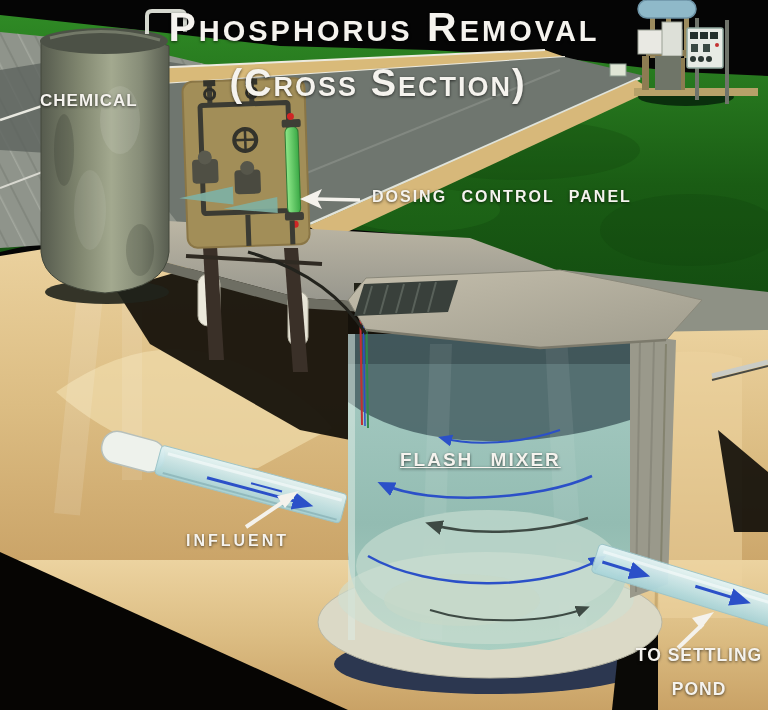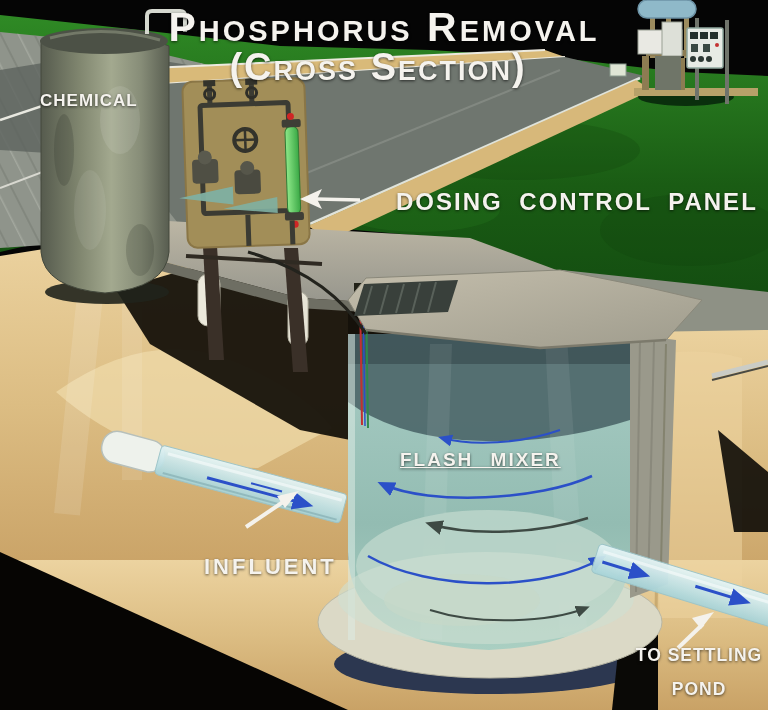--- a/index.html
+++ b/index.html
@@ -3,27 +3,27 @@
 <meta charset="utf-8">
 <style>
   html,body{margin:0;padding:0;background:#000;}
   .stage{position:relative;width:768px;height:710px;overflow:hidden;background:#737373;
          font-family:"Liberation Sans",sans-serif;}
   .stage svg{position:absolute;left:0;top:0;}
   .lbl{position:absolute;color:#f5f3ee;font-weight:bold;z-index:5;
        text-shadow:0 1px 3px rgba(0,0,0,.65);white-space:nowrap;}
   .title1{top:4px;left:50%;transform:translateX(-50%);font-size:41px;
           font-variant:small-caps;letter-spacing:3px;}
-  .title2{top:46px;left:50%;transform:translateX(-52%);font-size:38px;
+  .title2{top:62px;left:50%;transform:translateX(-52%);font-size:38px;
           font-variant:small-caps;letter-spacing:2px;}
   .chem{left:40px;top:84px;width:120px;font-size:17px;
         letter-spacing:1px;line-height:33px;white-space:normal;}
-  .dosing{left:370px;top:188px;font-size:24px;letter-spacing:2px;word-spacing:8px;padding-left:26px;}
+  .dosing{left:346px;top:188px;font-size:16px;letter-spacing:2px;word-spacing:8px;padding-left:26px;}
   .flash{left:400px;top:449px;font-size:19px;letter-spacing:2px;word-spacing:10px;text-decoration:underline;}
-  .influent{left:204px;top:532px;font-size:22px;letter-spacing:3px;margin-top:22px;}
+  .influent{left:186px;top:532px;font-size:16px;letter-spacing:3px;}
   .settling{left:626px;top:638px;width:146px;text-align:center;font-size:17.5px;
             letter-spacing:1px;line-height:34px;white-space:normal;}
 </style>
 </head>
 <body>
 
 <div class="stage">
 
 <svg width="768" height="710" viewBox="0 0 768 710">
   <defs>

